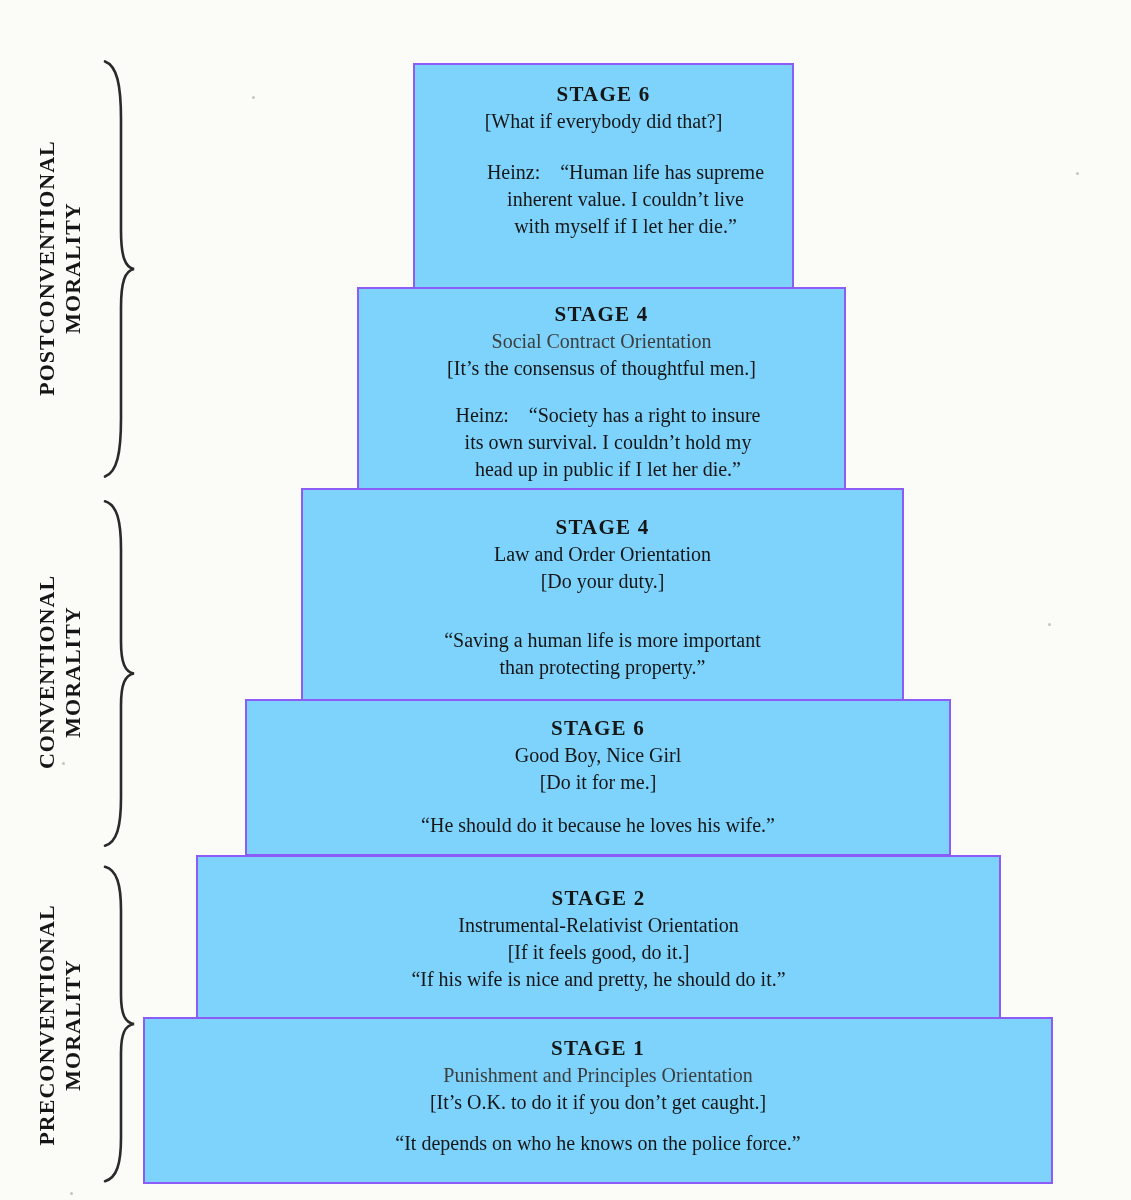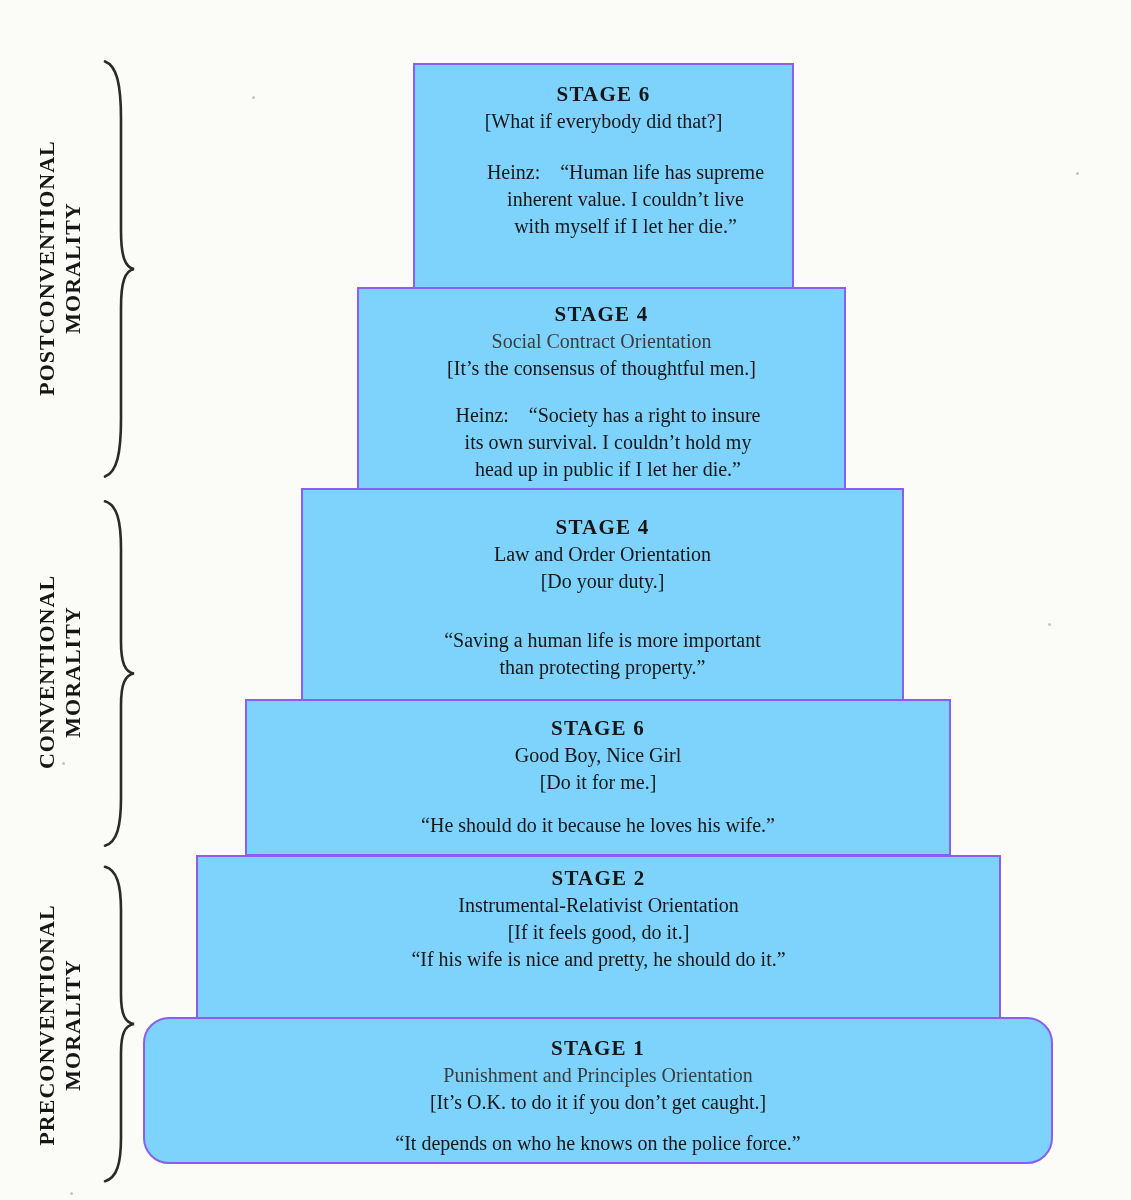--- a/index.html
+++ b/index.html
@@ -40,22 +40,22 @@
     font-size: 20px;
     line-height: 27px;
     white-space: pre-line;
   }
   .faint { color: #3d3d3d; }
 
   .s6 { left: 413px; top:   63px; width: 381px; height: 227px; padding-top: 16px; }
   .s5 { left: 357px; top:  287px; width: 489px; height: 204px; padding-top: 12px; }
   .s4 { left: 301px; top:  488px; width: 603px; height: 213px; padding-top: 24px; }
   .s3 { left: 245px; top:  699px; width: 706px; height: 157px; padding-top: 14px; }
-  .s2 { left: 196px; top:  855px; width: 805px; height: 164px; padding-top: 8px; }
-  .s1 { left: 143px; top: 1017px; width: 910px; height: 147px; padding-top: 16px; border-radius: 26px; }
+  .s2 { left: 196px; top:  855px; width: 805px; height: 164px; padding-top: 28px; }
+  .s1 { left: 143px; top: 1017px; width: 910px; height: 167px; padding-top: 16px; }
 
   .s6 .stage-quote { margin-top: 24px; padding-left: 44px; }
   .s5 .stage-quote { margin-top: 20px; padding-left: 13px; }
   .s4 .stage-quote { margin-top: 32px; }
   .s3 .stage-quote { margin-top: 16px; }
   .s2 .stage-quote { }
   .s1 .stage-quote { margin-top: 14px; }
 
   
   .bracket { position: absolute; }

